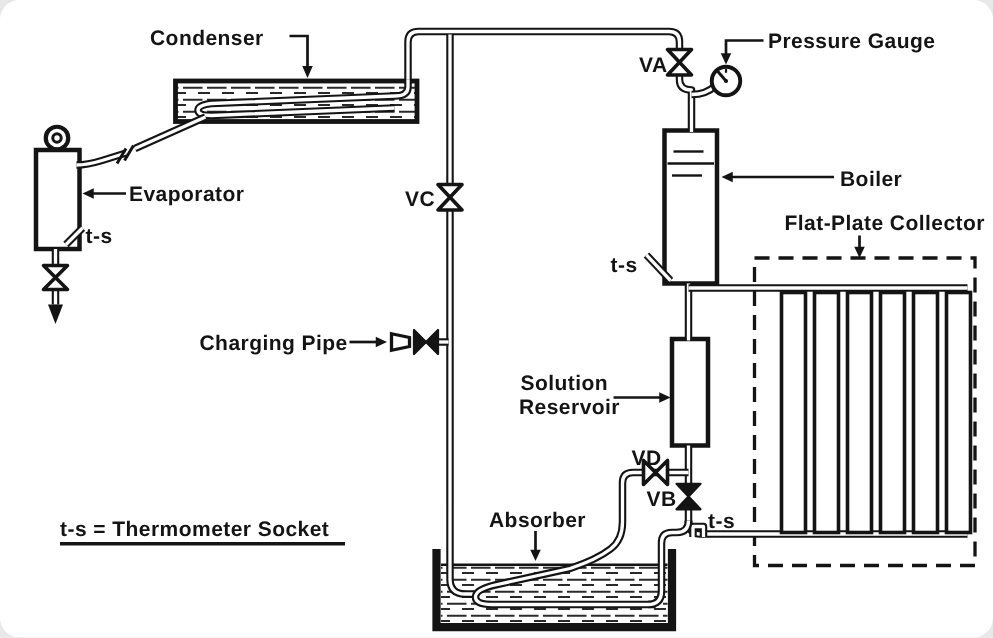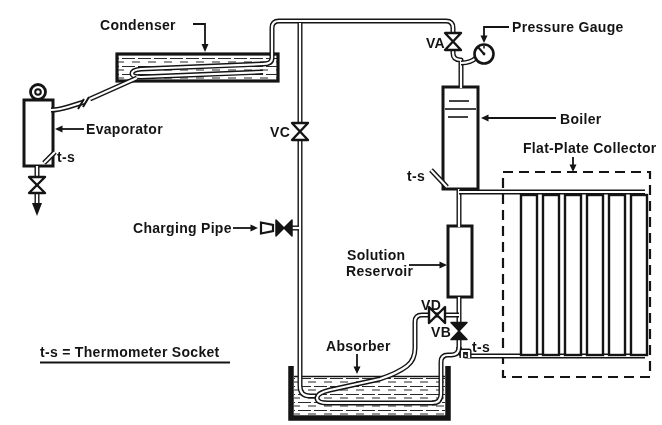--- a/index.html
+++ b/index.html
@@ -1,17 +1,17 @@
 <!DOCTYPE html>
 <html><head>
 <meta charset="utf-8">
 <style>
   html,body{margin:0;padding:0;background:#e8e8e8;}
   .stage{position:relative;width:662px;height:425px;background:#ffffff;overflow:hidden;
-         font-family:"Liberation Sans",sans-serif;}
+         font-family:"Liberation Sans",sans-serif;border-radius:13px;}
   svg{display:block;}
   .pipe{fill:none;stroke:#141414;stroke-width:5;stroke-linecap:butt;stroke-linejoin:round;}
   .pipe-in{fill:none;stroke:#ffffff;stroke-width:2.2;stroke-linecap:butt;stroke-linejoin:round;}
   .vessel{fill:#ffffff;stroke:#141414;stroke-width:3;}
   .wall{fill:none;stroke:#141414;stroke-width:5.5;}
   .ldr{fill:none;stroke:#141414;stroke-width:1.8;}
   .ah{fill:#141414;stroke:none;}
   .vo{fill:#ffffff;stroke:#141414;stroke-width:2.4;stroke-linejoin:round;}
   .vf{fill:#141414;stroke:#141414;stroke-width:1.5;stroke-linejoin:round;}
   .lbl{font:700 14px "Liberation Sans",sans-serif;fill:#141414;letter-spacing:.3px;}

